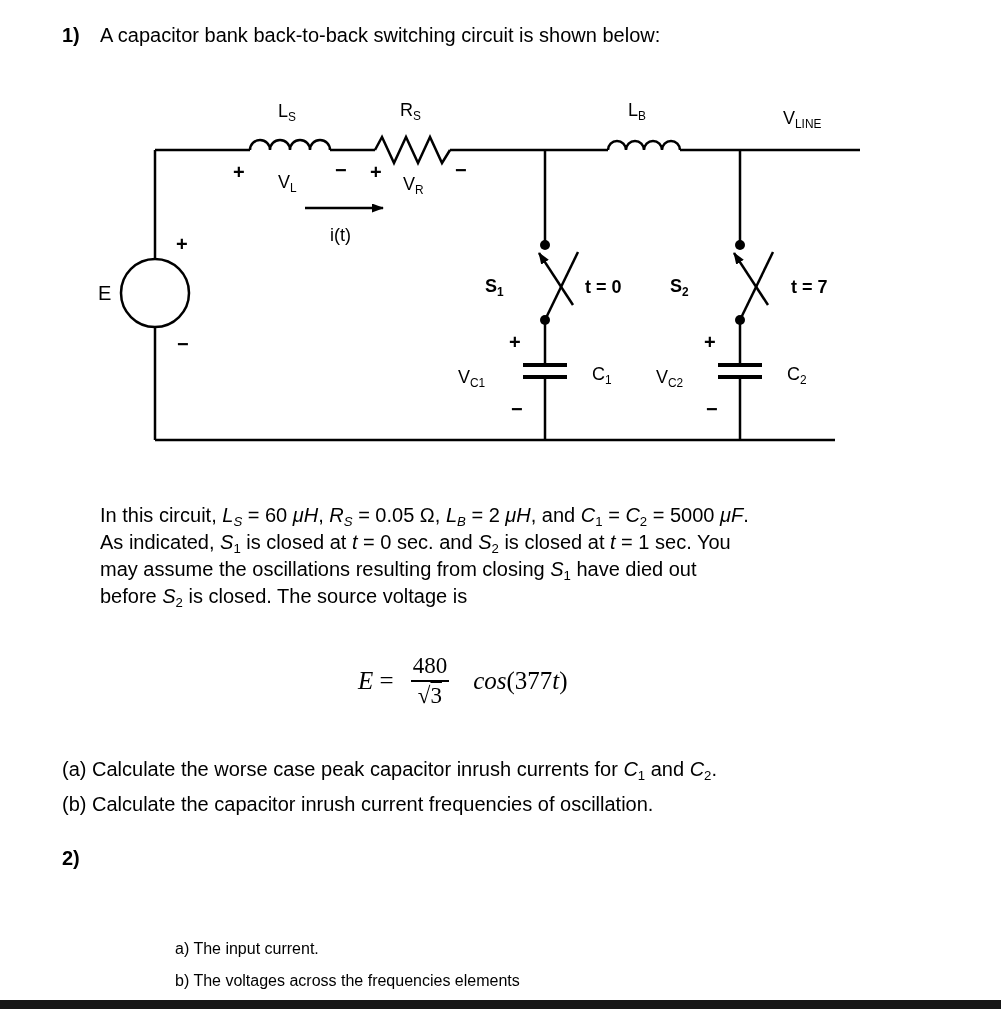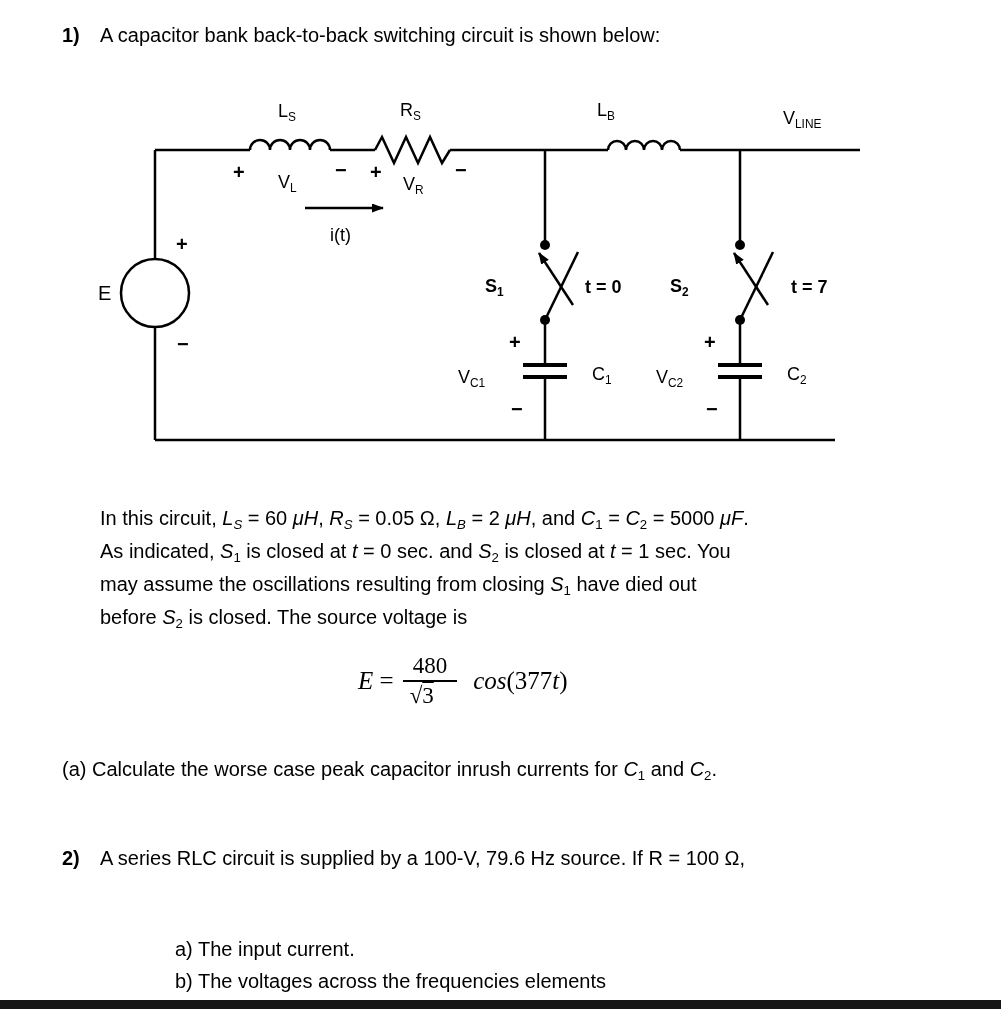--- a/index.html
+++ b/index.html
@@ -22,39 +22,39 @@
   .ptitle, .ptext { max-width:850px; }
 
   
   .circuit { position:absolute; left:95px; top:85px; width:800px; height:380px; }
   .circuit svg { position:absolute; left:0; top:0; }
   .lbl { position:absolute; font-size:18px; line-height:22px; white-space:nowrap; }
   .lbl .sub { font-size:66%; position:relative; top:0.3em; }
   .lbl.bold { font-weight:bold; }
   .lbl.sign { font-size:20px; font-weight:bold; }
 
-  .para { position:absolute; left:100px; top:503px; width:870px; font-size:20px; line-height:31px; }
+  .para { position:absolute; left:100px; top:503px; width:870px; font-size:20px; line-height:24px; }
 
   .equation {
     position:absolute; left:358px; top:652px;
     display:flex; align-items:center;
     font-family:"Liberation Serif", serif; font-size:25px;
   }
   .eq-lhs { margin-right:9px; }
-  .frac { display:inline-flex; flex-direction:column; margin-right:7px; font-size:23px; line-height:1.2; }
+  .frac { display:inline-flex; flex-direction:column; align-items:center; margin-right:7px; font-size:23px; line-height:1.2; }
   .frac .num { padding:0 10px; }
   .frac .den { border-top:2px solid #000; padding:0 7px; }
   .radicand { text-decoration:overline; }
   .eq-rhs { margin-left:9px; }
 
   .parts1 { position:absolute; left:62px; top:753px; font-size:20px; line-height:33px; }
   .parts1 .part-line { white-space:nowrap; }
 
   .p2 { top:843px; }
-  .parts2 { position:absolute; left:175px; top:933px; font-size:20px; line-height:32px; }
+  .parts2 { position:absolute; left:175px; top:933px; font-size:16px; line-height:32px; }
 
   .bottom-bar { position:absolute; left:0; right:0; bottom:0; height:9px; background:#161616; }
 </style>
 </head>
 <body>
 
 <div class="page">
 
   <div class="prob-head" style="top:20px">
     <span class="pnum">1)</span>
@@ -105,21 +105,21 @@
       <g fill="#000" stroke="none">
         <circle cx="450" cy="160" r="5"></circle>
         <circle cx="450" cy="235" r="5"></circle>
         <circle cx="645" cy="160" r="5"></circle>
         <circle cx="645" cy="235" r="5"></circle>
       </g>
     </svg>
 
     <div class="lbl" style="left:183px;top:15px"><span>L</span><span class="sub">S</span></div>
     <div class="lbl" style="left:305px;top:14px"><span>R</span><span class="sub">S</span></div>
-    <div class="lbl" style="left:502px;top:14px"><span>L</span><span class="sub">B</span></div>
+    <div class="lbl" style="left:533px;top:14px"><span>L</span><span class="sub">B</span></div>
     <div class="lbl" style="left:688px;top:22px"><span>V</span><span class="sub">LINE</span></div>
 
     <div class="lbl sign" style="left:138px;top:76px">+</div>
     <div class="lbl" style="left:183px;top:86px"><span>V</span><span class="sub">L</span></div>
     <div class="lbl sign" style="left:240px;top:74px">−</div>
     <div class="lbl sign" style="left:275px;top:76px">+</div>
     <div class="lbl" style="left:308px;top:88px"><span>V</span><span class="sub">R</span></div>
     <div class="lbl sign" style="left:360px;top:74px">−</div>
 
     <div class="lbl" style="left:235px;top:139px">i(t)</div>
@@ -150,25 +150,26 @@
     <span class="eq-lhs"><span class="i">E</span><span> =</span></span>
     <span class="frac">
       <span class="num">480</span>
       <span class="den"><span>√</span><span class="radicand">3</span></span>
     </span>
     <span class="eq-rhs"><span class="i">cos</span><span>(377</span><span class="i">t</span><span>)</span></span>
   </div>
 
   <div class="parts1">
     <div class="part-line"><span>(a) Calculate the worse case peak capacitor inrush currents for </span><span class="i">C</span><span class="sub">1</span><span> and </span><span class="i">C</span><span class="sub">2</span><span>.</span></div>
+    <div class="part-line"><span>(b) Calculate the capacitor inrush current frequencies of oscillation.</span></div>
   </div>
 
   <div class="prob-head p2">
     <span class="pnum">2)</span>
-    <span class="ptext"><span>A series RLC circuit is supplied by a 100-V, 79.6 Hz source. If R = 100 Ω,</span><br></span>
+    <span class="ptext"><br></span>
   </div>
 
   <div class="parts2">
     <div>a) The input current.</div>
     <div>b) The voltages across the frequencies elements</div>
   </div>
 
   <div class="bottom-bar"></div>
 
 </div>

